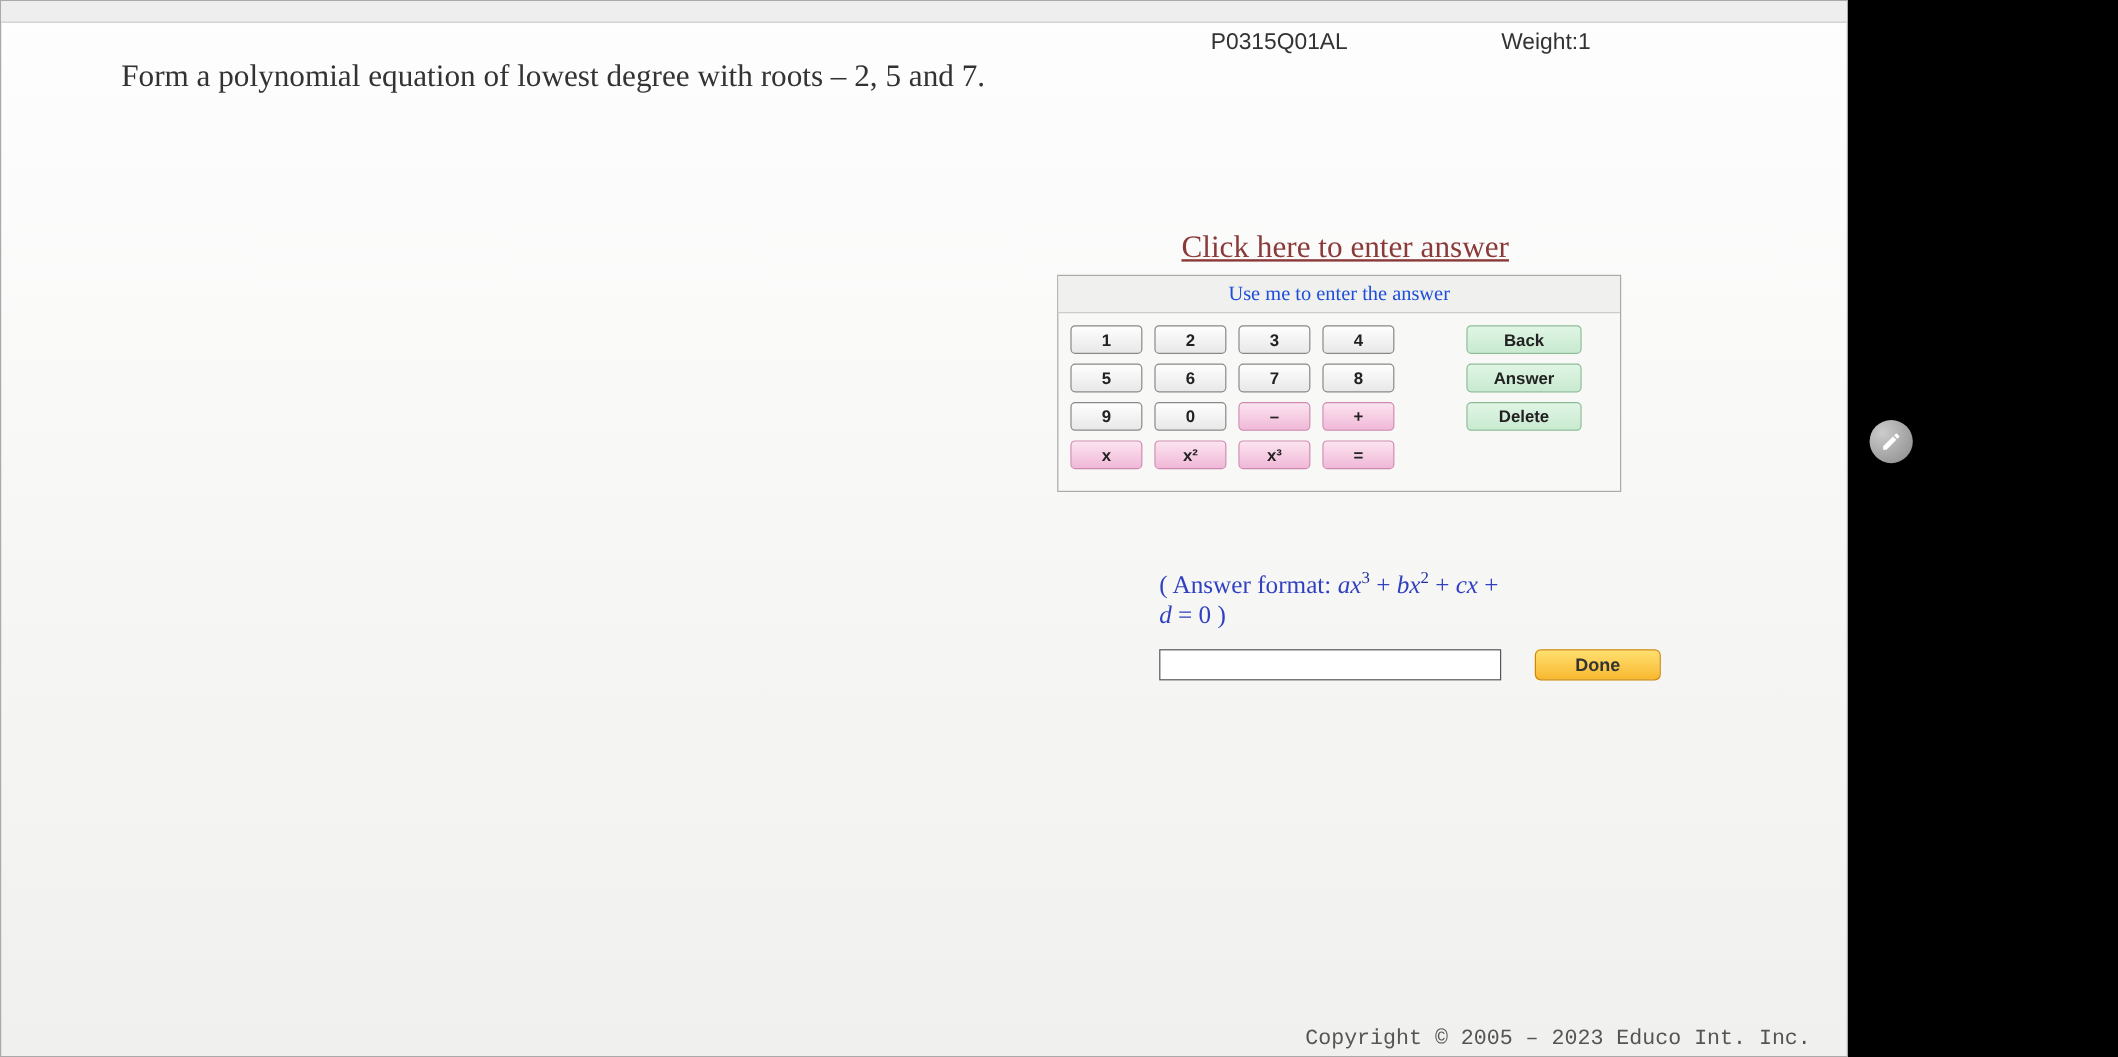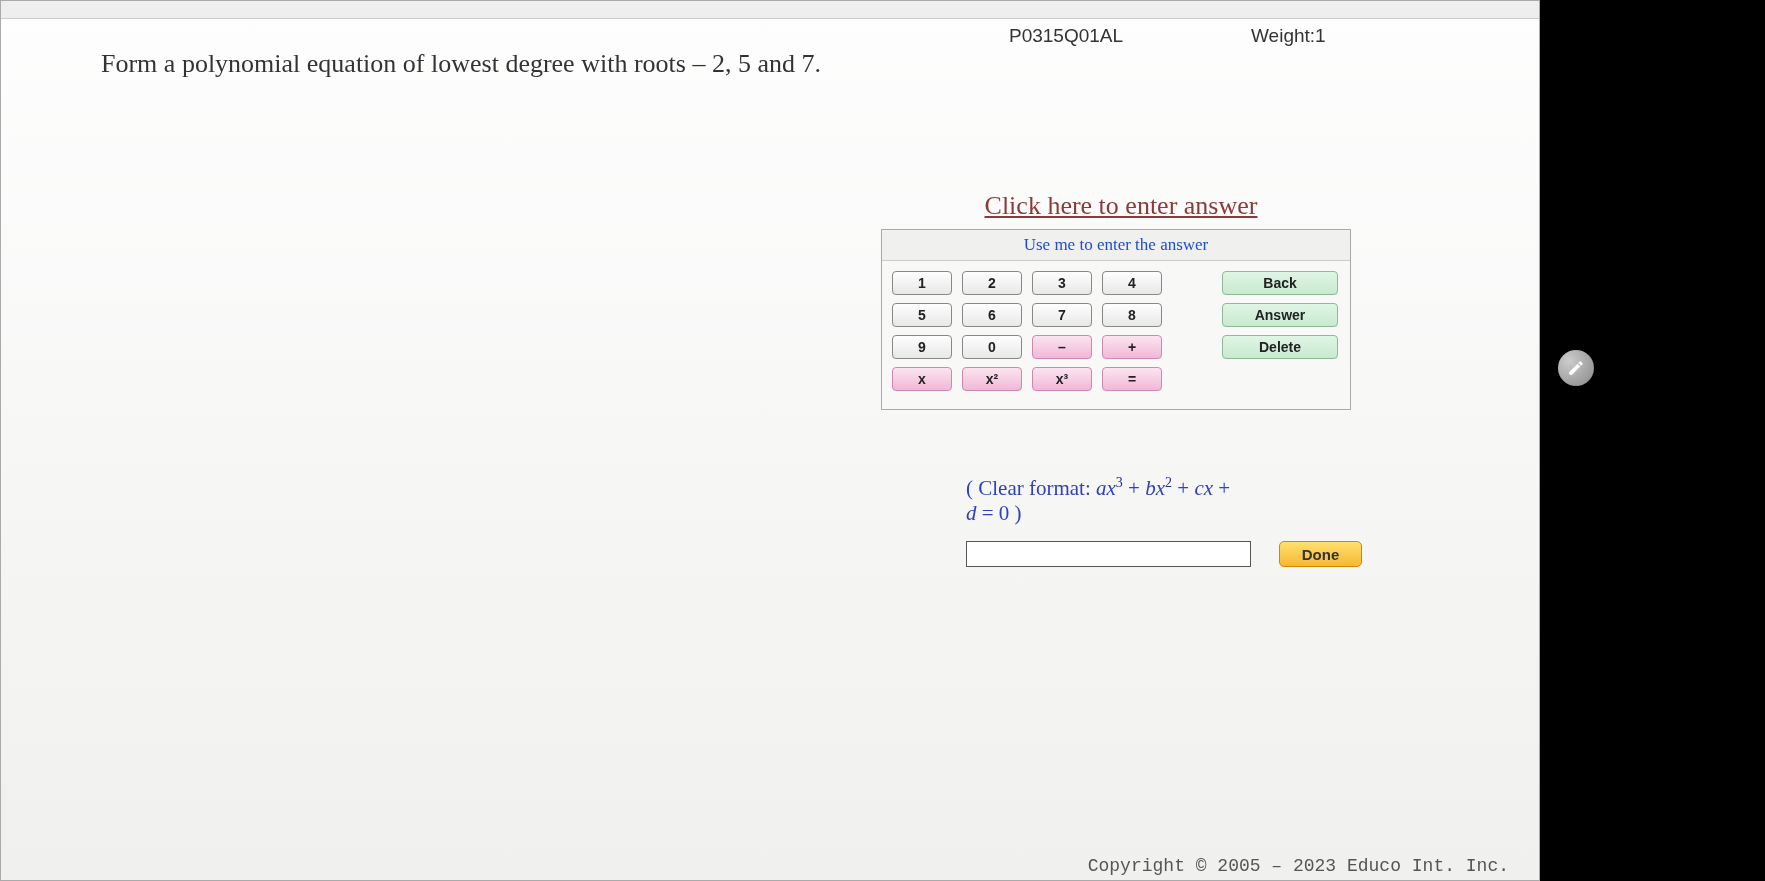--- a/index.html
+++ b/index.html
@@ -116,21 +116,21 @@
       display: flex;
       align-items: center;
       justify-content: center;
       color: #222;
     }
     .key-btn.pink {
       background: linear-gradient(to bottom, #fce4f0, #f0b8d8);
       border-color: #d088b0;
     }
     .key-btn.wide {
-      width: 116px;
+      width: 96px;
       background: linear-gradient(to bottom, #e0f5e5, #c8ead0);
       border-color: #8abb95;
     }
     .spacer {
       width: 40px;
     }
     .answer-format {
       position: absolute;
       top: 474px;
       left: 965px;
@@ -156,21 +156,21 @@
     }
     .answer-input {
       width: 285px;
       height: 26px;
       border: 1px solid #555;
       background: #fff;
       padding: 2px 6px;
       font-size: 14px;
     }
     .done-btn {
-      width: 83px;
+      width: 105px;
       height: 26px;
       border: 1px solid #d08800;
       border-radius: 5px;
       background: linear-gradient(to bottom, #ffe070, #f8b830);
       font-family: Arial, sans-serif;
       font-size: 15px;
       font-weight: bold;
       color: #333;
       cursor: pointer;
     }
@@ -247,21 +247,21 @@
           <button class="key-btn pink">x²</button>
           <button class="key-btn pink">x³</button>
           <button class="key-btn pink">=</button>
         </div>
 
       </div>
     </div>
   </div>
 
   <div class="answer-format">
-    <span>( Clear format: </span><span class="var">ax</span><sup>3</sup><span> + </span><span class="var">bx</span><sup>2</sup><span> + </span><span class="var">cx</span><span> + </span><br><span class="var">d</span><span> = 0 )</span>
+    <span>( Answer format: </span><span class="var">ax</span><sup>3</sup><span> + </span><span class="var">bx</span><sup>2</sup><span> + </span><span class="var">cx</span><span> + </span><br><span class="var">d</span><span> = 0 )</span>
   </div>
 
   <div class="answer-row">
     <input type="text" class="answer-input" value="" style="">
     <button class="done-btn">Done</button>
   </div>
 
   <div class="copyright">Copyright © 2005 – 2023 Educo Int. Inc.</div>
 </div>
 

